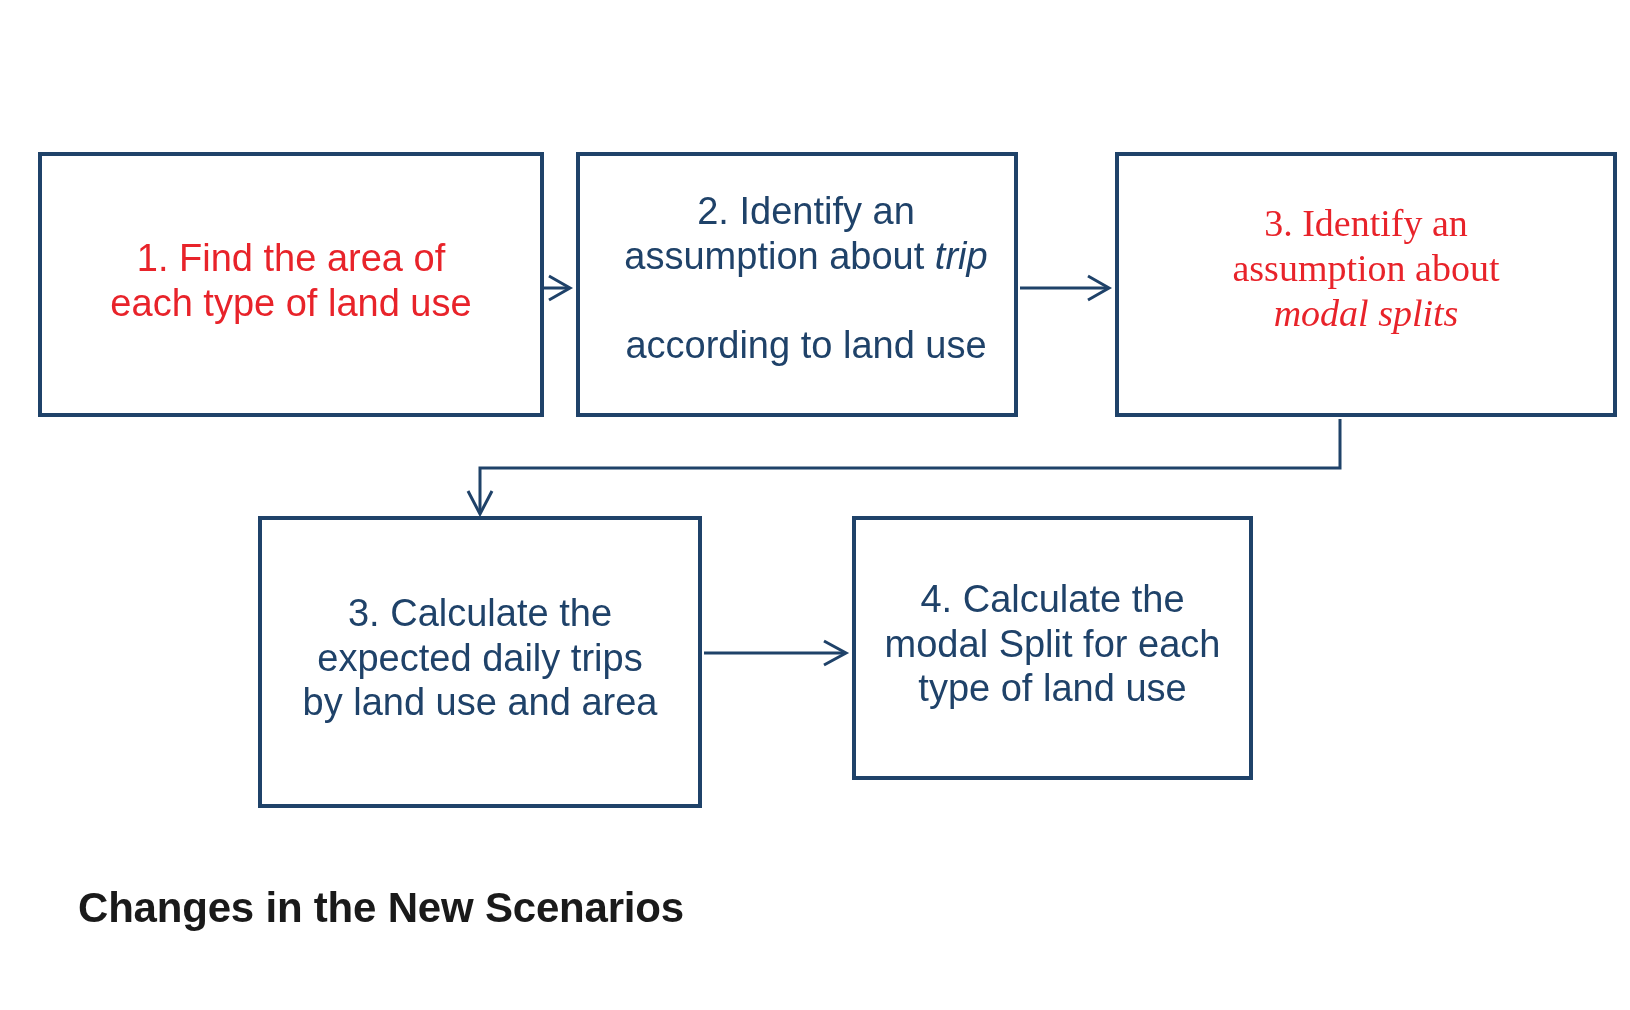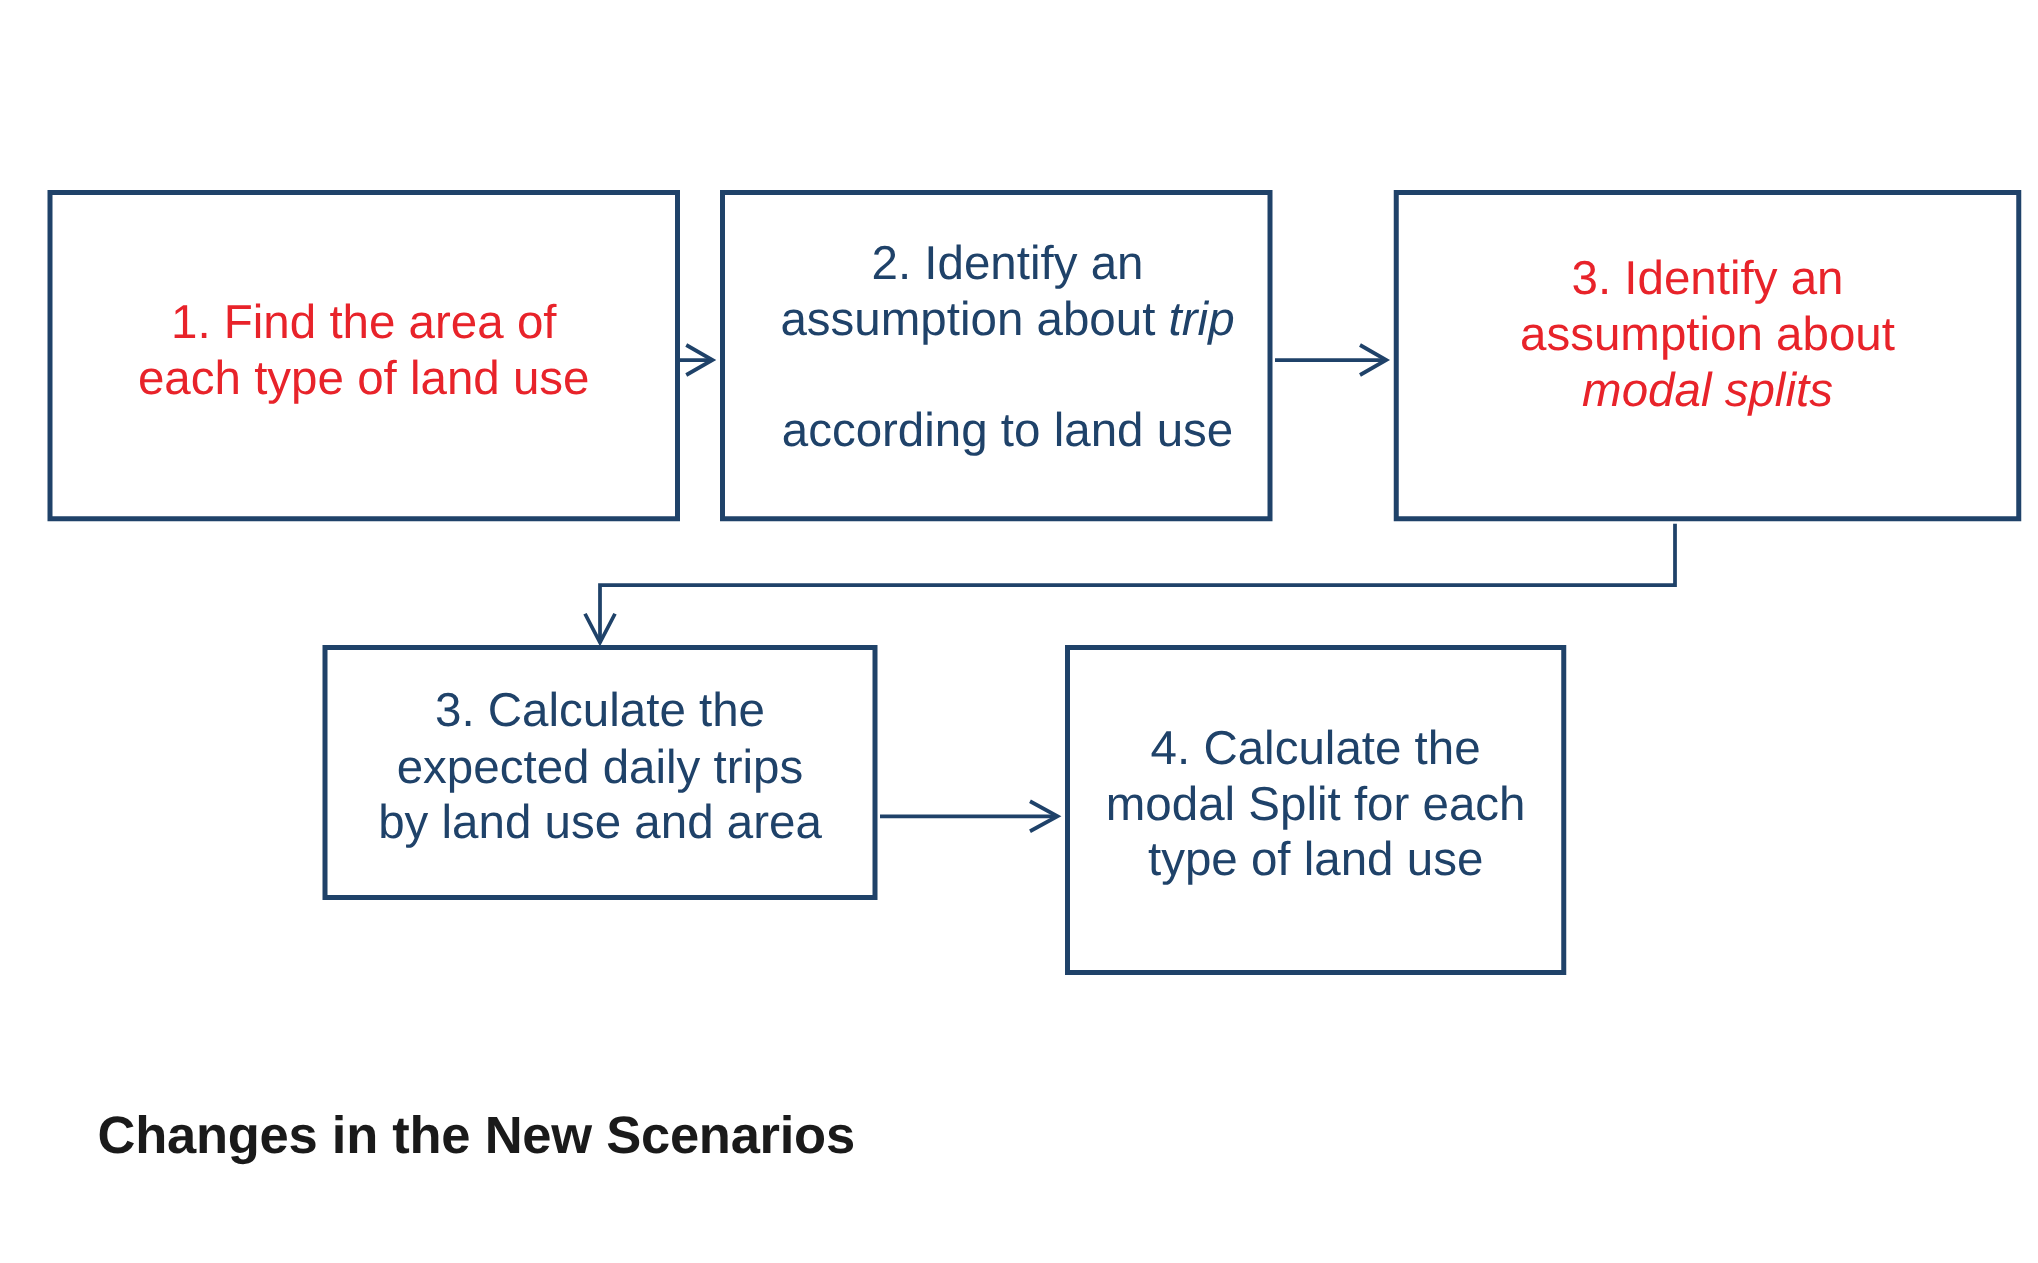--- a/index.html
+++ b/index.html
@@ -33,25 +33,25 @@
   .node .txt {
     display: block;
     width: 100%;
   }
   .navy-text { color: #1F4269; }
   .red-text  { color: #E8232A; }
 
   .node-1 { left: 38px;   top: 152px; width: 506px; height: 265px; }
   .node-2 { left: 576px;  top: 152px; width: 442px; height: 265px; padding-left: 32px; }
   .node-3 { left: 1115px; top: 152px; width: 502px; height: 265px; }
-  .node-4 { left: 258px;  top: 516px; width: 444px; height: 204px; }
+  .node-4 { left: 258px;  top: 516px; width: 444px; height: 292px; }
   .node-5 { left: 852px;  top: 516px; width: 401px; height: 264px; }
 
   .node-2 .txt { transform: translateY(-6px); }
-  .node-3 .txt { transform: translateY(-16px); }
+  .node-3 .txt { transform: translateY(-16px); font-family: Liberation Serif, serif; }
   .node-4 .txt { transform: translateY(-4px); }
   .node-5 .txt { transform: translateY(-4px); }
   .node-1 .txt { transform: translateY(-4px); }
 
   .ital { font-style: italic; }
 
   .connectors {
     position: absolute;
     left: 0;
     top: 0;

